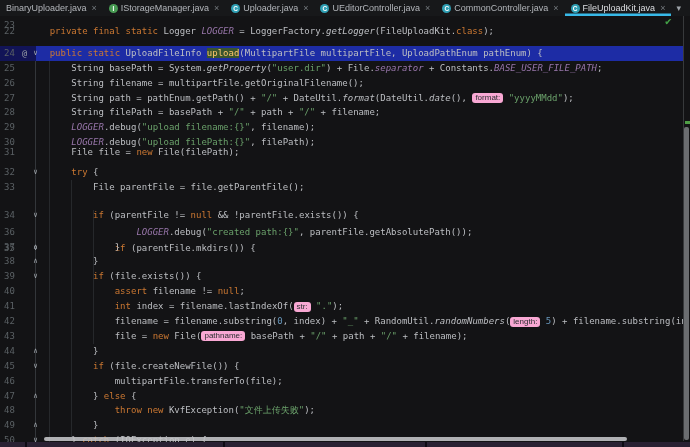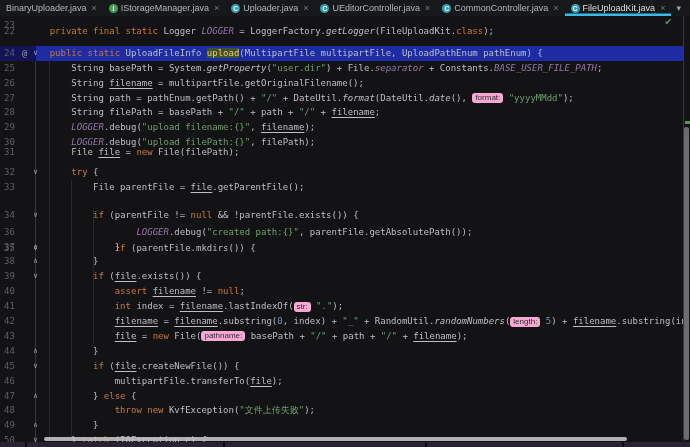--- a/index.html
+++ b/index.html
@@ -29,21 +29,21 @@
   .row{position:absolute;left:0;width:690px;height:14.9px;line-height:14.9px;font-size:9px;z-index:2;}
   .row.sel::before{content:"";position:absolute;left:36px;right:7px;top:0;bottom:0;background:#1d2ca5;}
   .row.sel::after{content:"";position:absolute;left:0;width:36px;top:0;bottom:0;background:#121457;}
   .ln{position:absolute;left:4px;width:20px;color:#5a6064;z-index:3;}
   .gmark{position:absolute;left:22px;color:#9aa0a6;font-size:8.5px;z-index:3;}
   .fold{position:absolute;left:30px;width:11px;text-align:center;color:#9aa0a6;font-size:7.5px;z-index:3;}
   .code{position:absolute;left:28px;right:7px;overflow:hidden;white-space:pre;z-index:3;}
   .tk-d{color:#bdbfc3;} .tk-k{color:#cc7832;} .tk-s{color:#6aa06a;}
   .tk-c{color:#9876aa;font-style:italic;} .tk-m{color:#bdbfc3;font-style:italic;}
   .tk-n{color:#6897bb;}
-  .tk-u{color:#bdbfc3;text-decoration:underline;text-underline-offset:2px;}
+  .tk-u{color:#bdbfc3;text-underline-offset:2px;}
   .tk-hl{color:#ffc66b;background:#39542e;}
   .tk-h{display:inline-block;background:#f9a8d4;color:#2b2e30;border-radius:3px;padding:0 3px;
         font-size:8px;line-height:10px;font-family:"Liberation Sans",sans-serif;vertical-align:middle;}
   
   #check{position:absolute;left:665px;top:-1px;color:#43a047;font-size:11px;z-index:6;}
   #stripe-line{position:absolute;left:683px;top:0;width:1px;height:425px;background:#37393b;z-index:4;}
   #stripe-mark{position:absolute;left:685px;top:105px;width:5px;height:3px;background:#4f9e45;z-index:6;}
   #vthumb{position:absolute;left:684px;top:111px;width:5px;height:313px;background:#8a8c8f;
           opacity:.75;border-radius:2px;z-index:6;}
   #hthumb{position:absolute;left:44px;top:420.5px;width:583px;height:4.5px;background:#c2c3c5;

